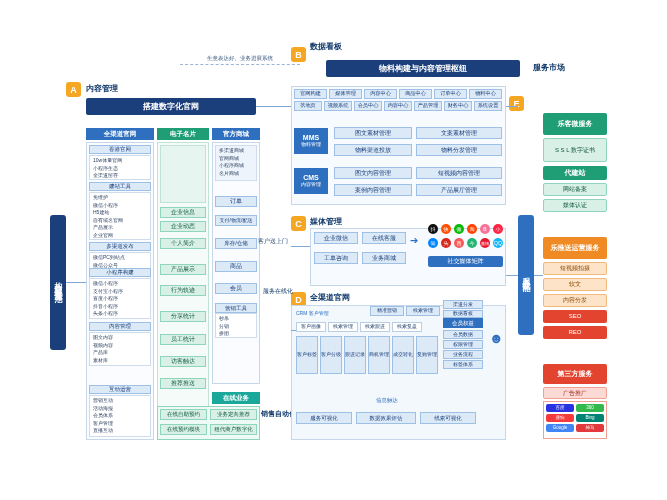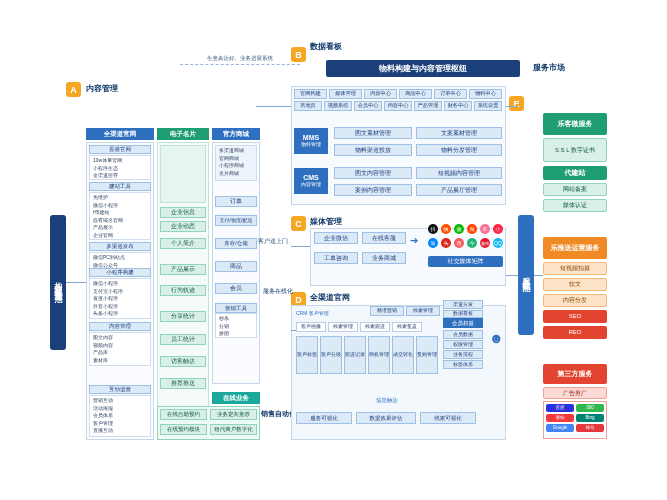--- a/index.html
+++ b/index.html
@@ -46,20 +46,21 @@
 
   <div class="tinytxt" style="left:180px;top:55px;width:120px;text-align:center;font-size:5.5px;color:#35557e;">生意表达好、业务进展系统</div>
   <div class="dash" style="left:180px;top:64px;width:120px;"></div>
 
   <div class="box navy vert" style="left:50px;top:215px;width:16px;height:135px;border-radius:3px;font-size:8px;font-weight:bold;">构建私域流量池</div>
 
   <div class="box blue vert" style="left:518px;top:215px;width:16px;height:120px;border-radius:3px;font-size:8px;font-weight:bold;">服务赋能</div>
 
   <div class="badge" style="left:66px;top:82px;">A</div>
   <div class="lbl" style="left:86px;top:83px;font-size:8px;color:#123a6b;">内容管理</div>
+  <div class="box navy" style="left:86px;top:98px;width:170px;height:17px;border-radius:2px;font-size:8px;font-weight:bold;">搭建数字化官网</div>
 
   <div class="box blue" style="left:86px;top:128px;width:68px;height:12px;font-size:6.5px;font-weight:bold;">全渠道官网</div>
   <div class="box green" style="left:157px;top:128px;width:52px;height:12px;font-size:6.5px;font-weight:bold;">电子名片</div>
   <div class="box blue" style="left:212px;top:128px;width:48px;height:12px;font-size:6.5px;font-weight:bold;">官方商城</div>
 
   <div class="abs" style="left:86px;top:142px;width:68px;height:298px;border:1px solid #c6d7ea;background:#fafcff;"></div>
 
   <div class="box lblue" style="left:89px;top:145px;width:62px;height:9px;font-size:5.5px;">香港官网</div>
   <div class="list" style="left:89px;top:155px;width:62px;height:25px;padding:1px;">
     <div class="li">10w体量官网</div>

